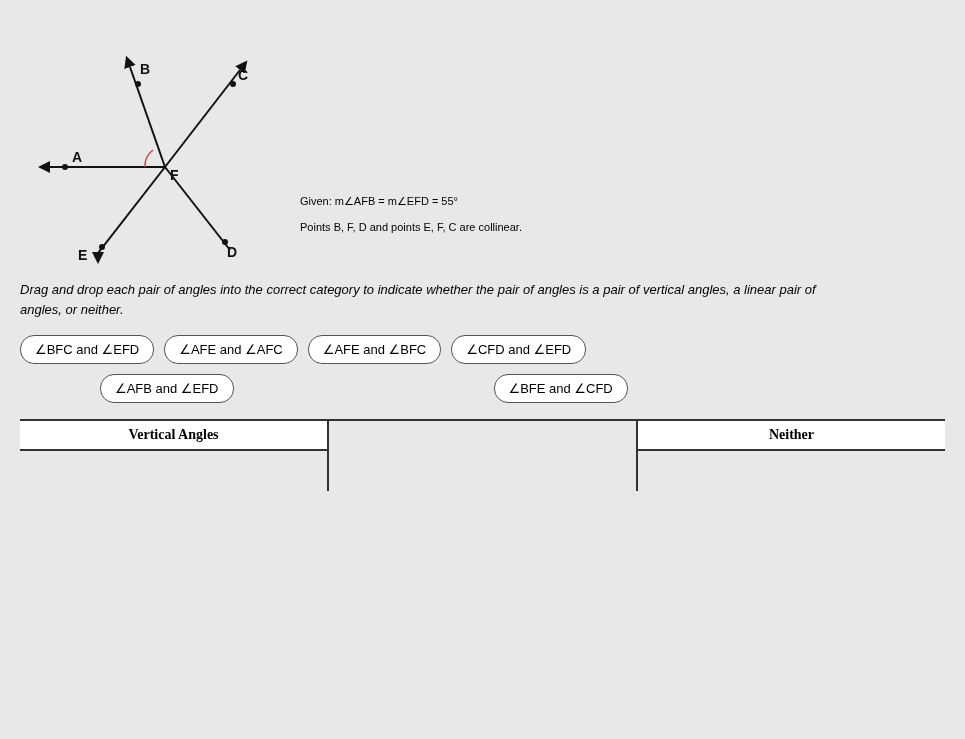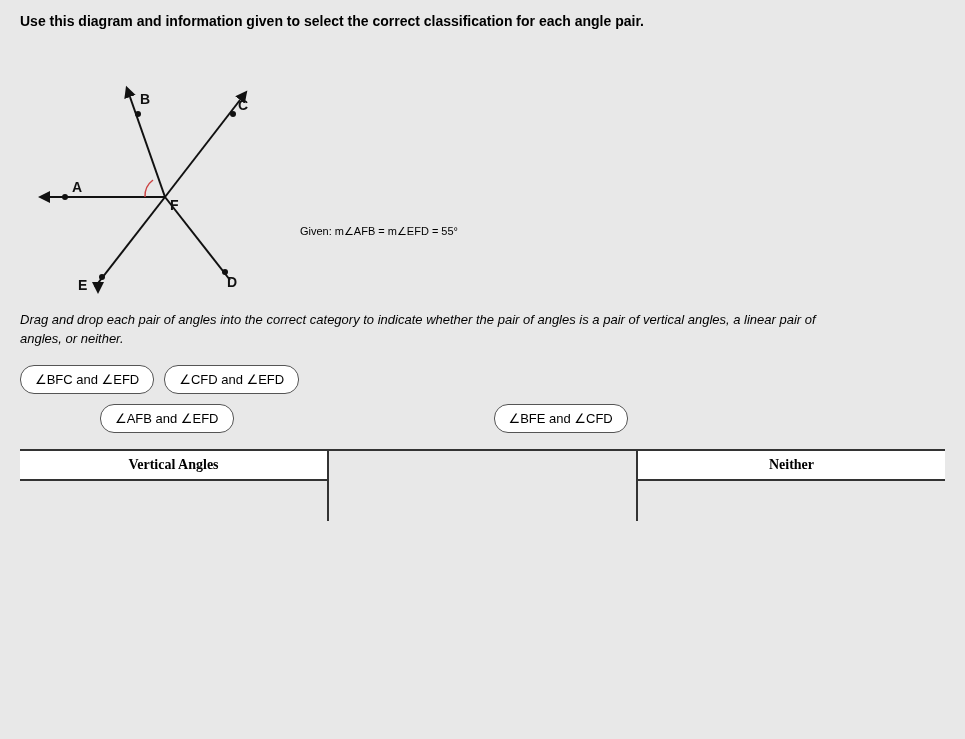--- a/index.html
+++ b/index.html
@@ -83,21 +83,20 @@
       position: relative;
       width: 280px;
       height: 260px;
     }
   </style>
 </head>
 <body>
 
 <div class="page">
 
-  <div class="instruction">Use this diagram and information given to select the correct classification for each angle pair.</div>
 
   <div style="display:flex; flex-direction:row; margin-bottom:8px;">
 
     <div class="diagram-container">
       <svg width="280" height="260">
 
         <defs>
           <marker id="arrowLeft" markerWidth="8" markerHeight="8" refX="8" refY="4" orient="auto">
             <path d="M8,0 L0,4 L8,8 Z" fill="#111"></path>
           </marker>
@@ -149,27 +148,30 @@
 
         <text x="150" y="168" font-size="14" font-weight="bold" fill="#111">F</text>
 
         <path d="M 125,155 A 20,20 0 0,1 133,138" stroke="#c44" stroke-width="1.5" fill="none"></path>
 
       </svg>
     </div>
 
     <div style="padding-left:0px; padding-top:180px; font-size:13px; line-height:1.8;">
       <div class="given-text">Given: m∠AFB = m∠EFD = 55°</div>
+      <div class="given-text">Points B, F, D and points E, F, C are collinear.</div>
     </div>
   </div>
 
   <div class="drag-instruction">Drag and drop each pair of angles into the correct category to indicate whether the pair of angles is a pair of vertical angles, a linear pair of angles, or neither.</div>
 
   <div class="angle-cards-row">
     <div class="angle-card">∠BFC and ∠EFD</div>
+    <div class="angle-card">∠AFE and ∠AFC</div>
+    <div class="angle-card">∠AFE and ∠BFC</div>
     <div class="angle-card">∠CFD and ∠EFD</div>
   </div>
 
   <div style="display:flex; flex-direction:row; gap:10px; margin-bottom:16px; padding-left:80px;text-align:right;">
     <div class="angle-card">∠AFB and ∠EFD</div>
     <div style="margin-left:240px;"></div>
     <div class="angle-card">∠BFE and ∠CFD</div>
   </div>
 
   <div class="drop-zones">

